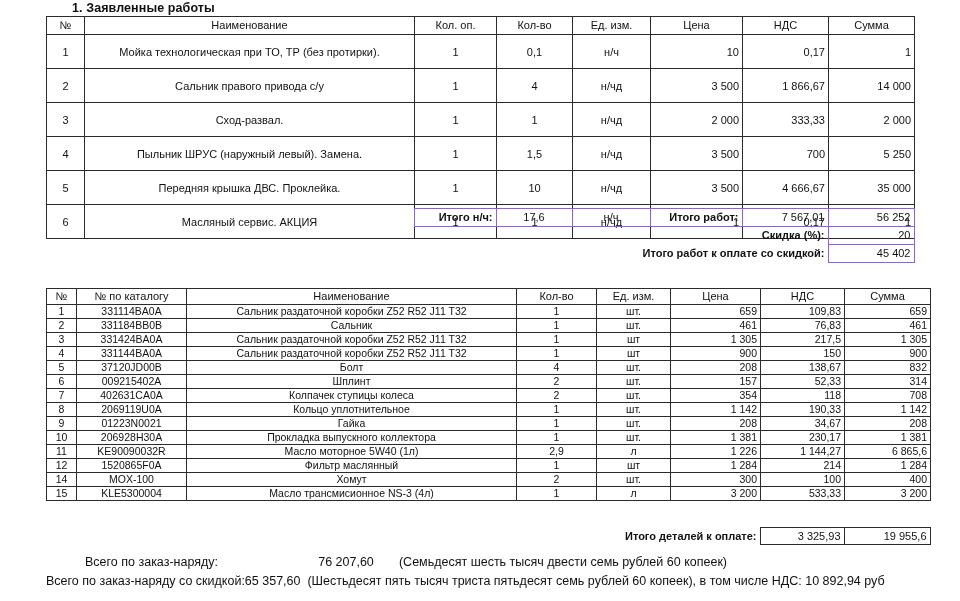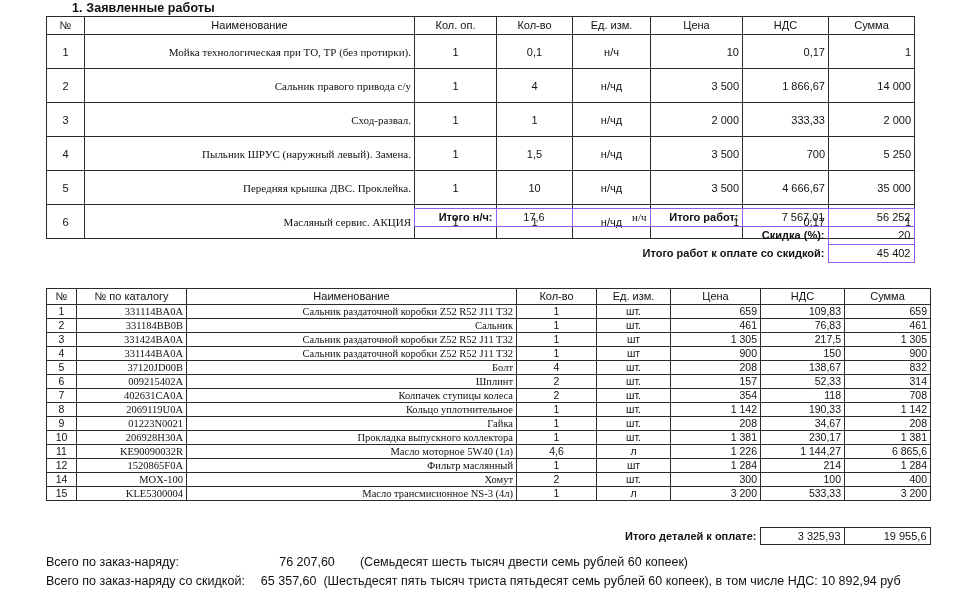--- a/index.html
+++ b/index.html
@@ -57,21 +57,21 @@
   }
   .hdr td {
     text-align: center;
     font-weight: normal;
     font-size: 11px;
     height: 17px;
     line-height: 17px;
   }
   .c  { text-align: center; }
   .r  { text-align: right; }
-  .l  { text-align: right; font-family: Liberation Serif, serif; }
+  .l  { text-align: center; }
 
   
   #table1 {
     position: absolute;
     left: 46px;
     top: 16px;
     width: 868px;
   }
   #table1 td { height: 33px; }
   #table1 tr.hdr td { height: 17px; line-height: 17px; }
@@ -151,23 +151,23 @@
     width: 920px;
     font-size: 12.5px;
     color: #111;
     line-height: 19px;
     white-space: nowrap;
     overflow: hidden;
   }
   .footer .line { display: block; height: 19px; }
   .footer .lab { display: inline-block; }
   .foot-amount { font-weight: normal; text-align: center; }
-  #foot-line1 .lab { width: 215px; }
+  #foot-line1 .lab { width: 215px; margin-left: 39px; }
   #foot-line1 .amt { display: inline-block; width: 92px; text-align: center; }
-  #foot-line2 .lab { margin-right: 16px; }
+  #foot-line2 .lab { margin-right: 0; }
 </style>
 </head>
 <body>
 
 <div class="page">
 
   <div id="sec1-title" class="section-title">1. Заявленные работы</div>
 
   <table id="table1">
     <colgroup>
@@ -412,21 +412,21 @@
           <td class="c">1</td>
           <td class="c">шт.</td>
           <td class="r">1 381</td>
           <td class="r">230,17</td>
           <td class="r">1 381</td>
         </tr>
         <tr>
           <td class="c">11</td>
           <td class="l">KE90090032R</td>
           <td class="l">Масло моторное 5W40 (1л)</td>
-          <td class="c">4,6</td>
+          <td class="c">2,9</td>
           <td class="c">л</td>
           <td class="r">1 226</td>
           <td class="r">1 144,27</td>
           <td class="r">6 865,6</td>
         </tr>
         <tr>
           <td class="c">12</td>
           <td class="l">1520865F0A</td>
           <td class="l">Фильтр маслянный</td>
           <td class="c">1</td>

